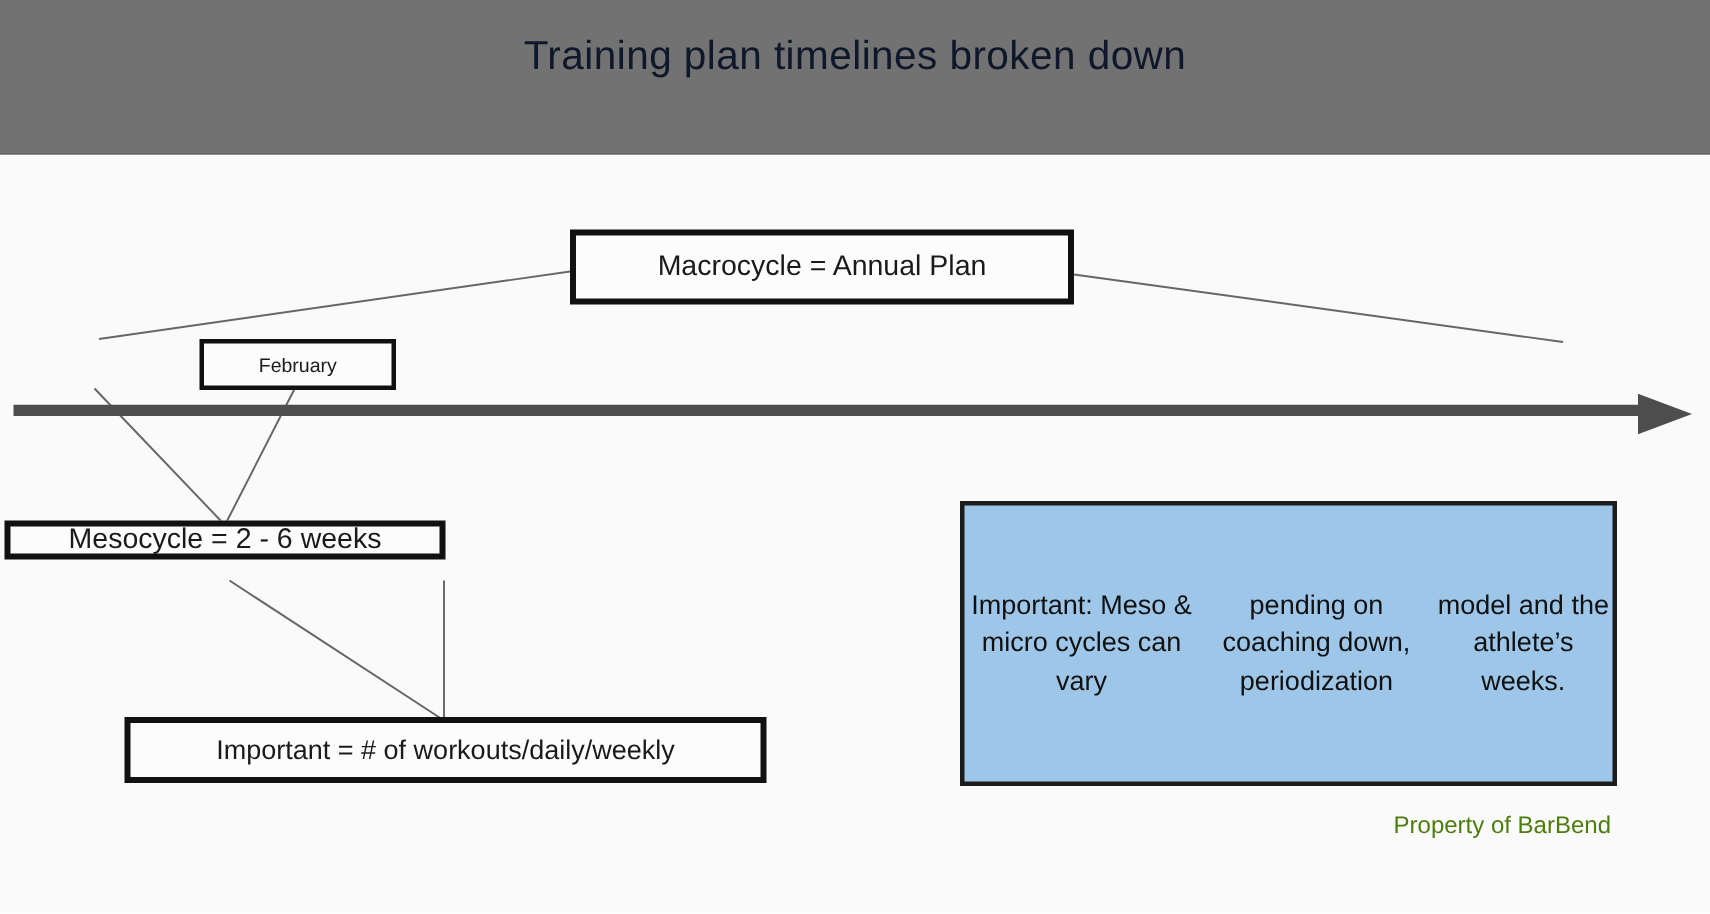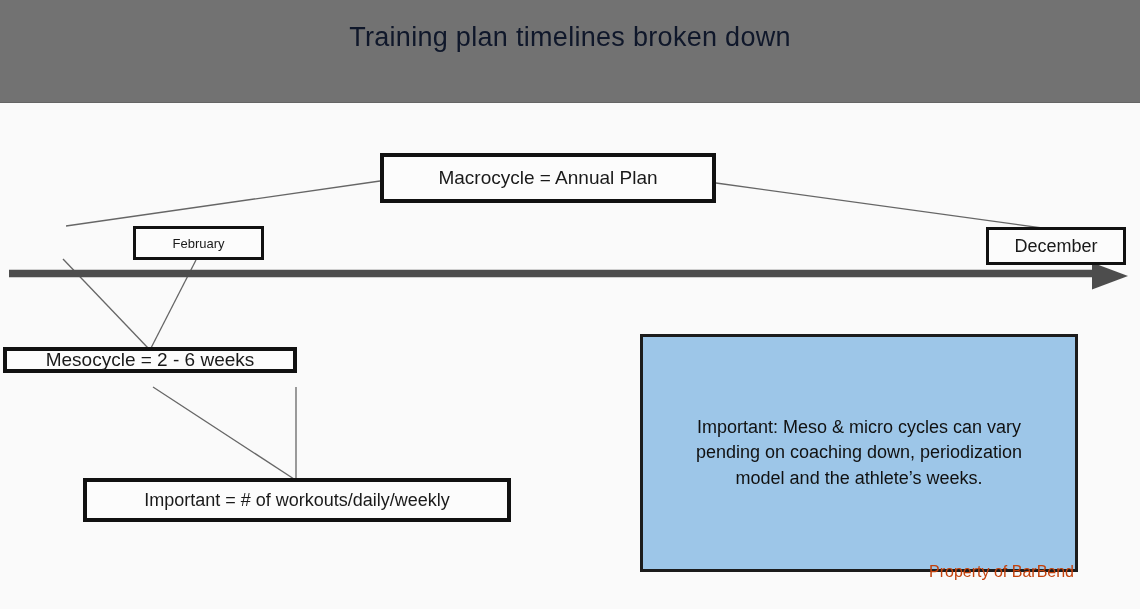--- a/index.html
+++ b/index.html
@@ -28,28 +28,28 @@
     box-sizing:border-box; color:#1a1a1a; white-space:nowrap;
   }
   .thick { border-width:4px; }
   .macro { left:380px; top:153px; width:336px; height:50px; font-size:19px; }
   .jan   { left:4px;   top:225px; width:115px; height:34px; font-size:18px; }
   .feb   { left:133px; top:226px; width:131px; height:34px; font-size:13px; }
   .dec   { left:986px; top:227px; width:140px; height:38px; font-size:18px; }
   .meso  { left:3px;   top:347px; width:294px; height:26px; font-size:19px; }
   .micro { left:83px;  top:478px; width:428px; height:44px; font-size:18px; }
   .note {
-    position:absolute; left:640px; top:334px; width:438px; height:238px;
+    position:absolute; left:640px; top:334px; width:438px; height:190px;
     background:var(--note_bg,#9dc6e8); border:3px solid #1c1c1c; box-sizing:border-box;
-    display:flex; flex-direction:column; align-items:center; justify-content:center;
+    display:flex; align-items:center; justify-content:center;
     font-size:18px; color:#111111; line-height:25.5px; text-align:center;
   }
   .credit {
-    position:absolute; right:66px; top:563px;
-    font-size:16px; color:#c2410c;
+    position:absolute; right:66px; top:542px;
+    font-size:16px; color:#4d7c0f;
   }
 </style>
 </head>
 <body>
 
 <div class="stage">
 
   <header class="titlebar">
     <div class="title">Training plan timelines broken down</div>
   </header>
@@ -74,23 +74,20 @@
 
   <div class="box thick macro">
     <span>Macrocycle = Annual Plan</span>
   </div>
 
 
   <div class="box feb">
     <span>February</span>
   </div>
 
-  <div class="box dec">
-    <span>December</span>
-  </div>
 
   <div class="box thick meso">
     <span>Mesocycle = 2 - 6 weeks</span>
   </div>
 
   <div class="box thick micro">
     <span>Important = # of workouts/daily/weekly</span>
   </div>
 
   <div class="note">

